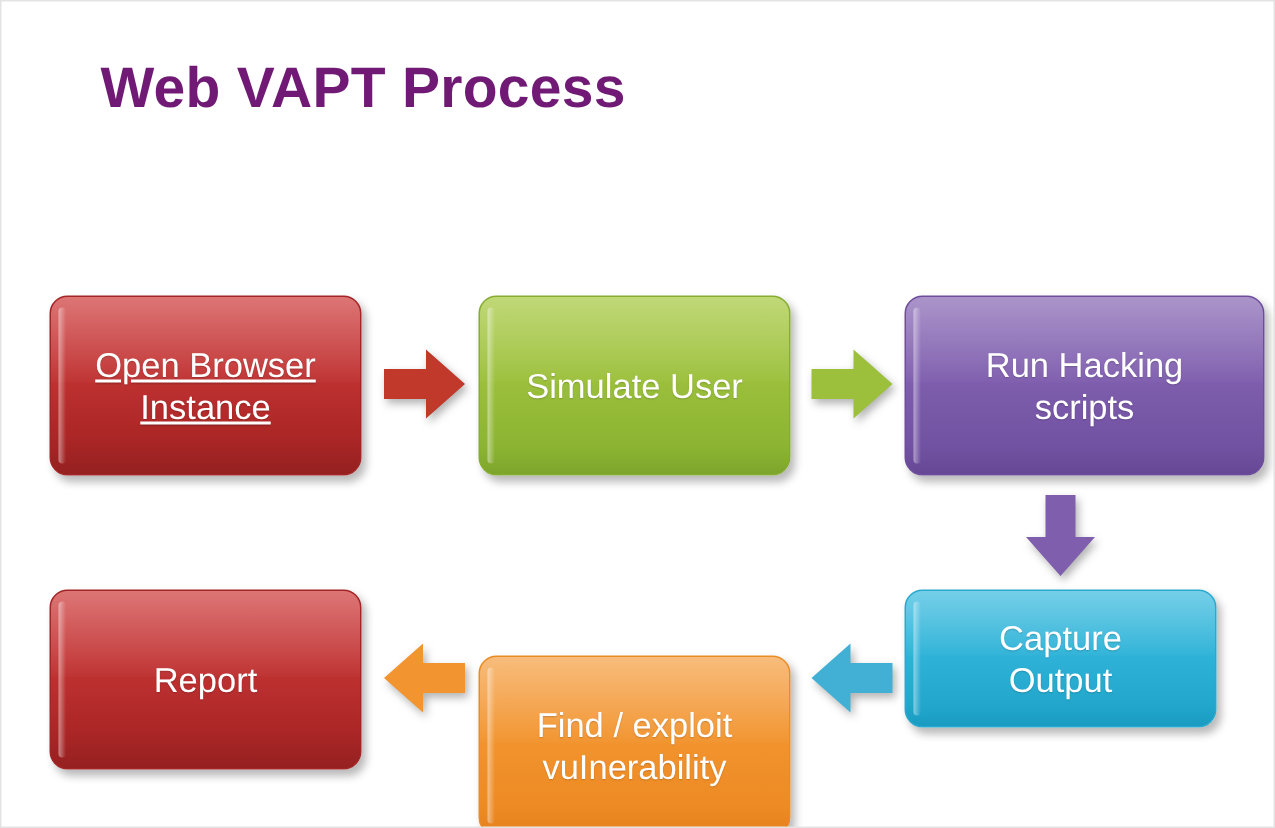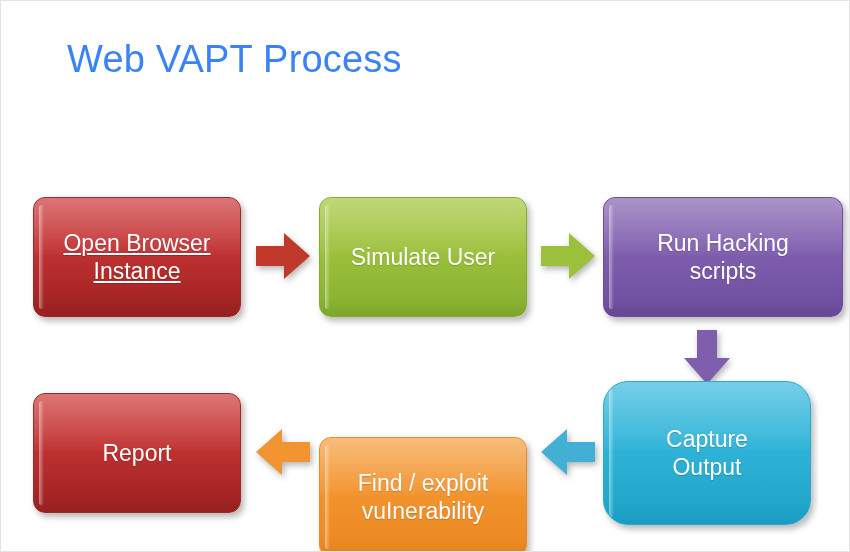--- a/index.html
+++ b/index.html
@@ -20,22 +20,22 @@
     border: 1px solid #e3e3e3;
     overflow: hidden;
   }
 
   
   #slide-title {
     position: absolute;
     left: 66px;
     top: 38px;
     font-size: 38px;
-    font-weight: normal;
-    color: #3b82f6;
+    font-weight: bold;
+    color: #701a75;
     letter-spacing: 0.2px;
     white-space: nowrap;
     line-height: 1.1;
     text-align: right;
   }
 
   
   .proc-box {
     position: absolute;
     border-radius: 12px;
@@ -147,21 +147,21 @@
       <span>scripts</span>
     </div>
   </div>
 
   <div class="arrow" style="left:677px; top:327px;">
     <svg width="58" height="58" viewBox="0 0 58 58">
       <polygon points="19,2 39,2 39,30 52,30 29,56 6,30 19,30" fill="#7f5eae"></polygon>
     </svg>
   </div>
 
-  <div class="proc-box box-cyan" style="left:602px; top:380px; width:208px; height:144px;border-radius:25px;">
+  <div class="proc-box box-cyan" style="left:602px; top:392px; width:208px; height:92px;">
     <div class="label">
       <span>Capture</span><br>
       <span>Output</span>
     </div>
   </div>
 
   <div class="arrow" style="left:538px; top:422px;">
     <svg width="58" height="58" viewBox="0 0 58 58">
       <polygon points="56,19 28,19 28,6 2,29 28,52 28,39 56,39" fill="#41b0d4"></polygon>
     </svg>

